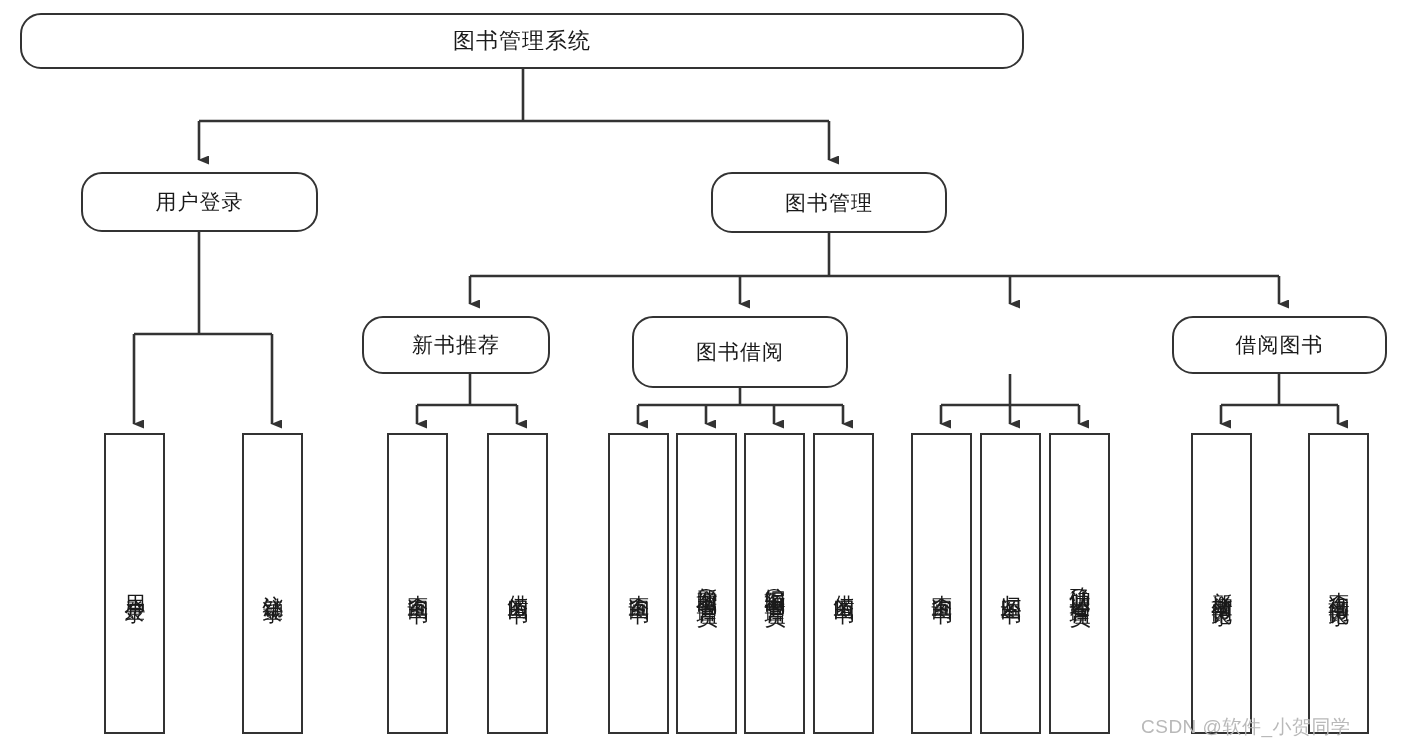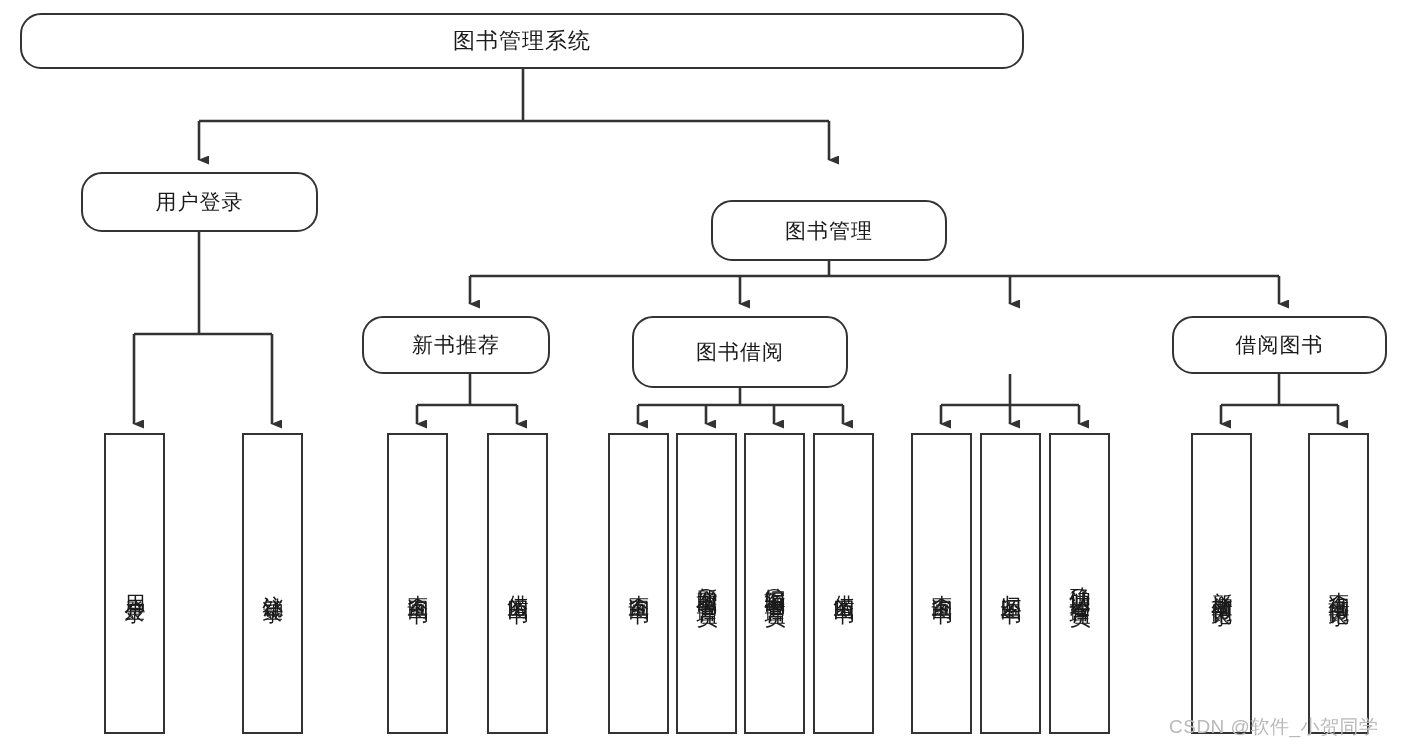--- a/index.html
+++ b/index.html
@@ -119,21 +119,21 @@
     </g>
   </svg>
 
   <div class="node horiz root" style="left:20px; top:13px; width:1004px; height:56px;">
     <span>图书管理系统</span>
   </div>
 
   <div class="node horiz" style="left:81px; top:172px; width:237px; height:60px;">
     <span>用户登录</span>
   </div>
-  <div class="node horiz" style="left:711px; top:172px; width:236px; height:61px;margin-top:28px;">
+  <div class="node horiz" style="left:711px; top:172px; width:236px; height:61px;">
     <span>图书管理</span>
   </div>
 
   <div class="node horiz" style="left:362px; top:316px; width:188px; height:58px;">
     <span>新书推荐</span>
   </div>
   <div class="node horiz" style="left:632px; top:316px; width:216px; height:72px;">
     <span>图书借阅</span>
   </div>
   <div class="node horiz" style="left:1172px; top:316px; width:215px; height:58px;">
@@ -177,15 +177,15 @@
     <span class="vlabel">确认归还（管理员）</span>
   </div>
 
   <div class="node vert" style="left:1191px; top:433px; width:61px; height:301px;">
     <span class="vlabel">新增借阅记录</span>
   </div>
   <div class="node vert" style="left:1308px; top:433px; width:61px; height:301px;">
     <span class="vlabel">查询借阅记录</span>
   </div>
 
-  <div class="watermark" style="left:1155px; top:714px;padding-left:14px;">CSDN @软件_小贺同学</div>
+  <div class="watermark" style="left:1127px; top:714px;padding-left:14px;">CSDN @软件_小贺同学</div>
 
 </div>
 
 </body></html>

